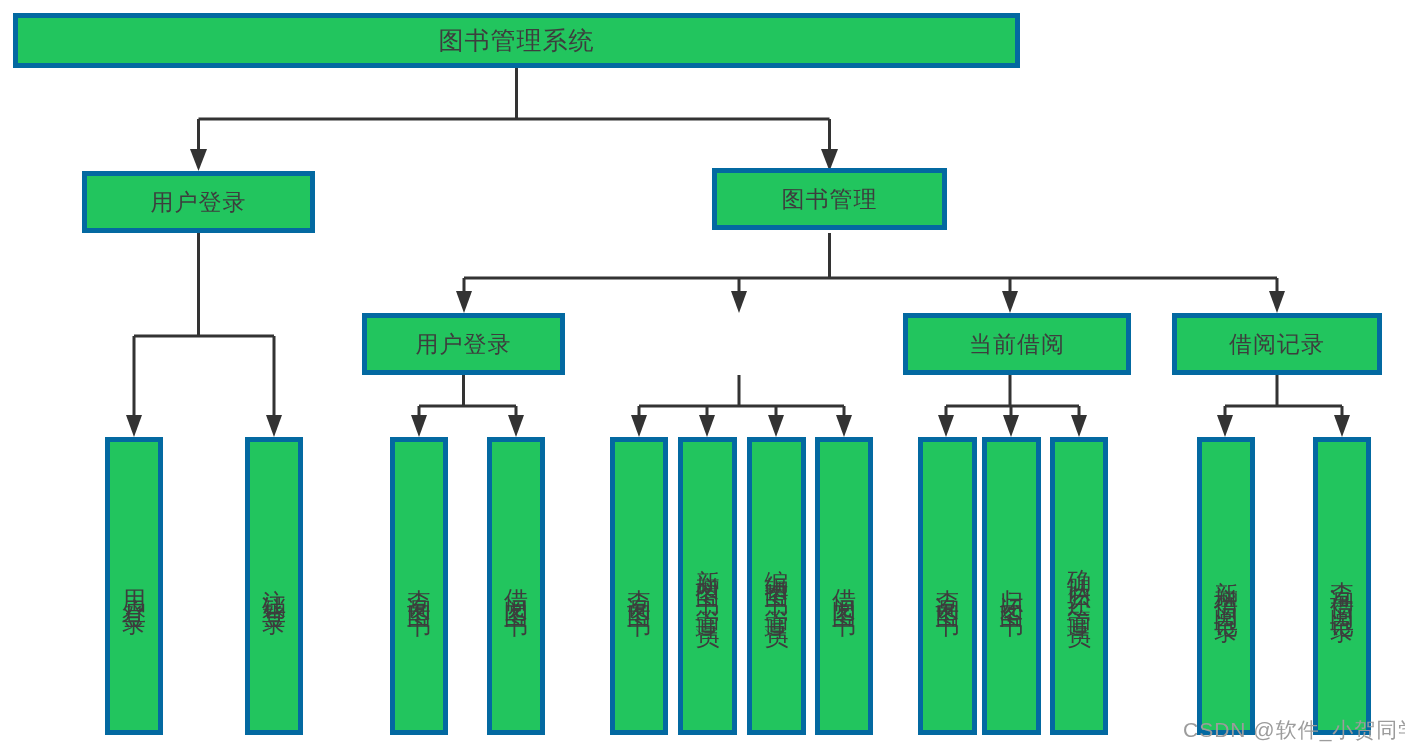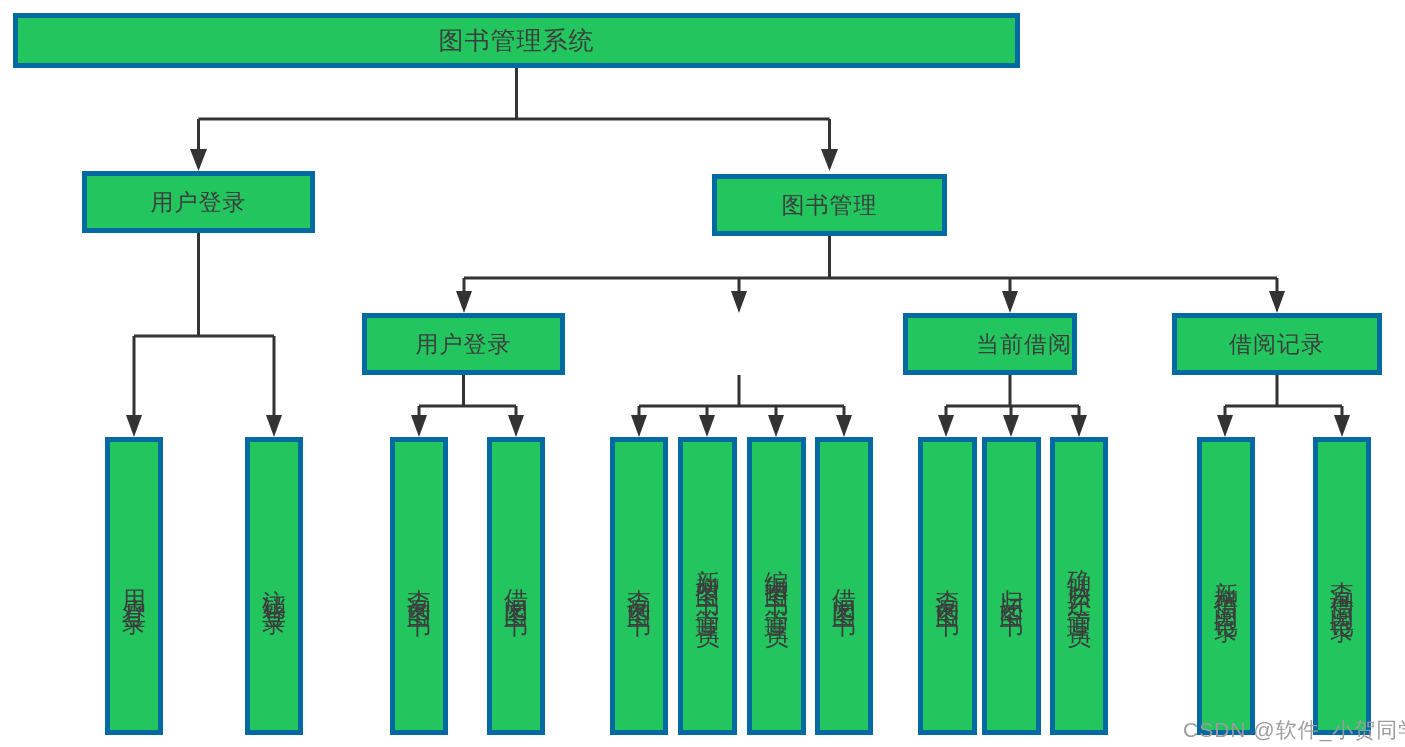--- a/index.html
+++ b/index.html
@@ -15,24 +15,24 @@
   svg.connectors polygon{fill:#333333;stroke:none;}
 
   .node{
     position:absolute;z-index:2;box-sizing:border-box;
     border:5px solid #0369a1;background:#22c55e;
     display:flex;align-items:center;justify-content:center;
     color:#3d3d3d;font-size:23px;letter-spacing:1px;
   }
   .b-root{left:13px;top:13px;width:1007px;height:55px;font-size:25px;}
   .b-l2a{left:82px;top:171px;width:233px;height:62px;}
-  .b-l2b{left:712px;top:174px;width:235px;height:62px;}
+  .b-l2b{left:712px;top:168px;width:235px;height:62px;}
   .b-l3a{left:362px;top:313px;width:203px;height:62px;}
   .b-l3b{left:633px;top:313px;width:212px;height:62px;}
-  .b-l3c{left:903px;top:313px;width:174px;height:62px;justify-content:flex-end;}
+  .b-l3c{left:903px;top:313px;width:228px;height:62px;}
   .b-l3d{left:1172px;top:313px;width:210px;height:62px;}
 
   .leaf{top:437px;height:298px;width:58px;font-size:24px;letter-spacing:0;}
   .leaf .vt{
     writing-mode:vertical-rl;text-orientation:mixed;
     letter-spacing:8px;line-height:1;white-space:nowrap;
   }
   .f1{left:105px}.f2{left:245px}.f3{left:390px}.f4{left:487px}
   .f5{left:610px}.f6{left:678px;width:59px}.f7{left:747px;width:59px}.f8{left:815px}
   .f9{left:918px;width:59px}.f10{left:982px;width:59px}.f11{left:1050px}

